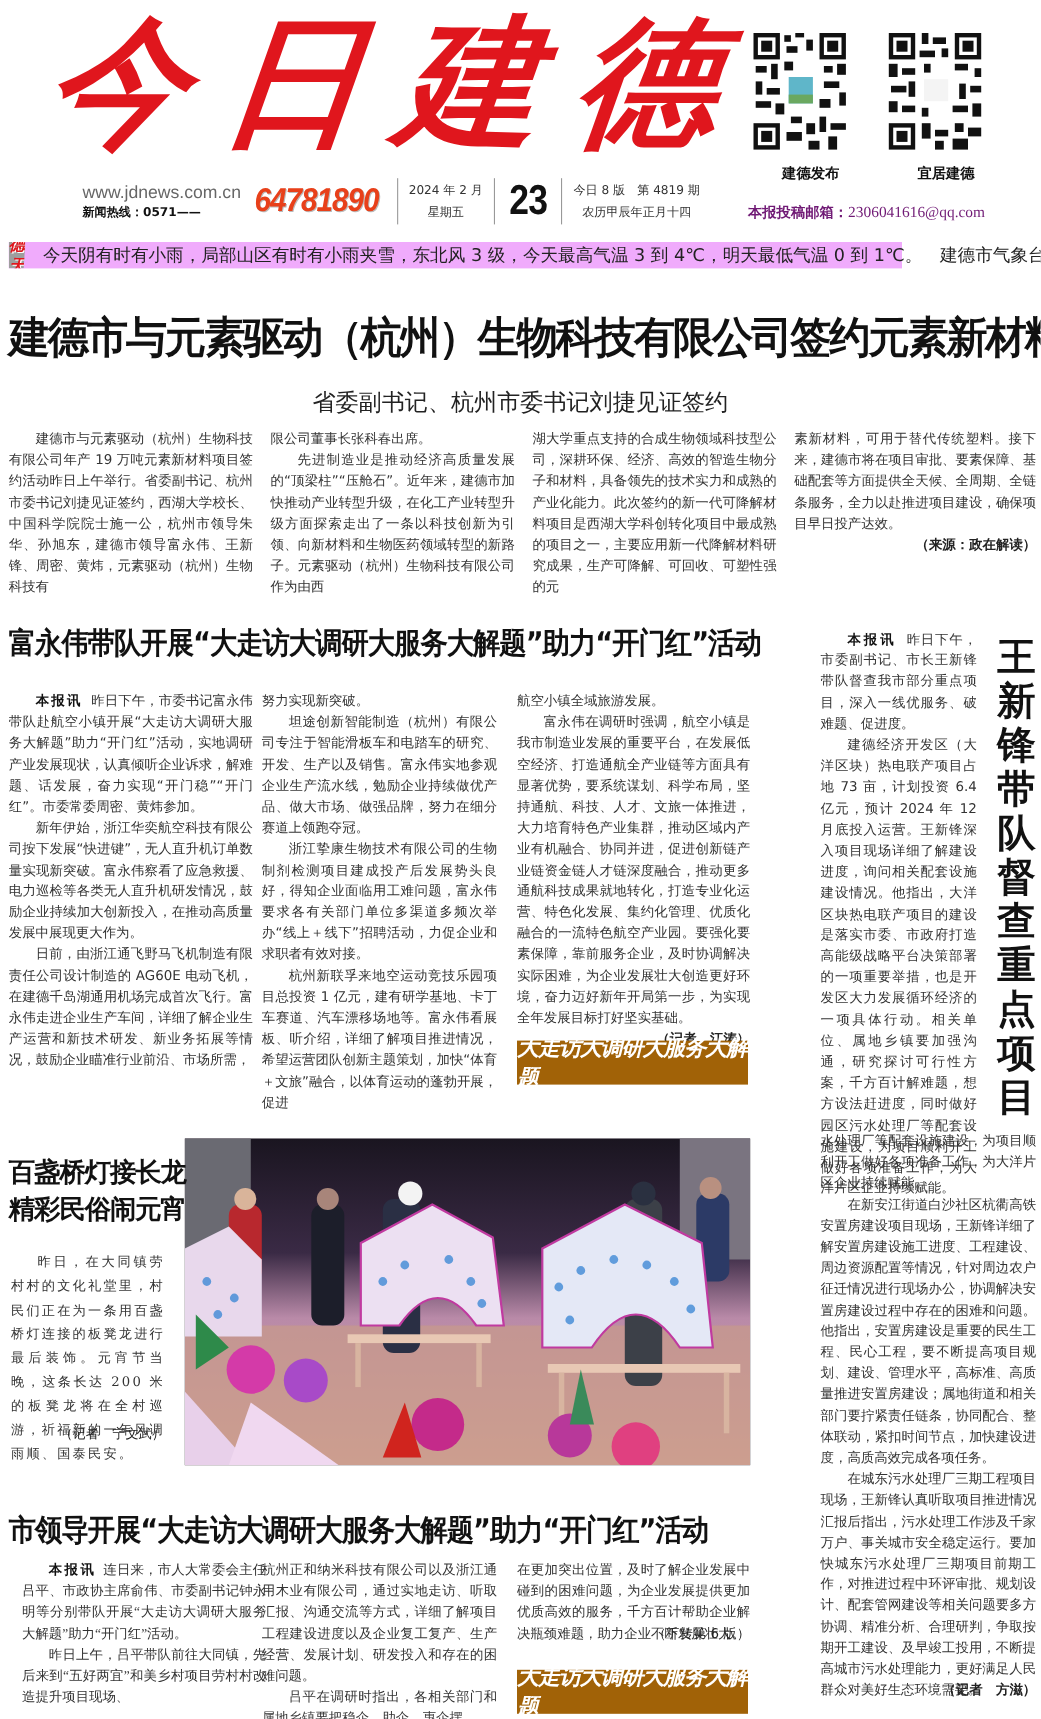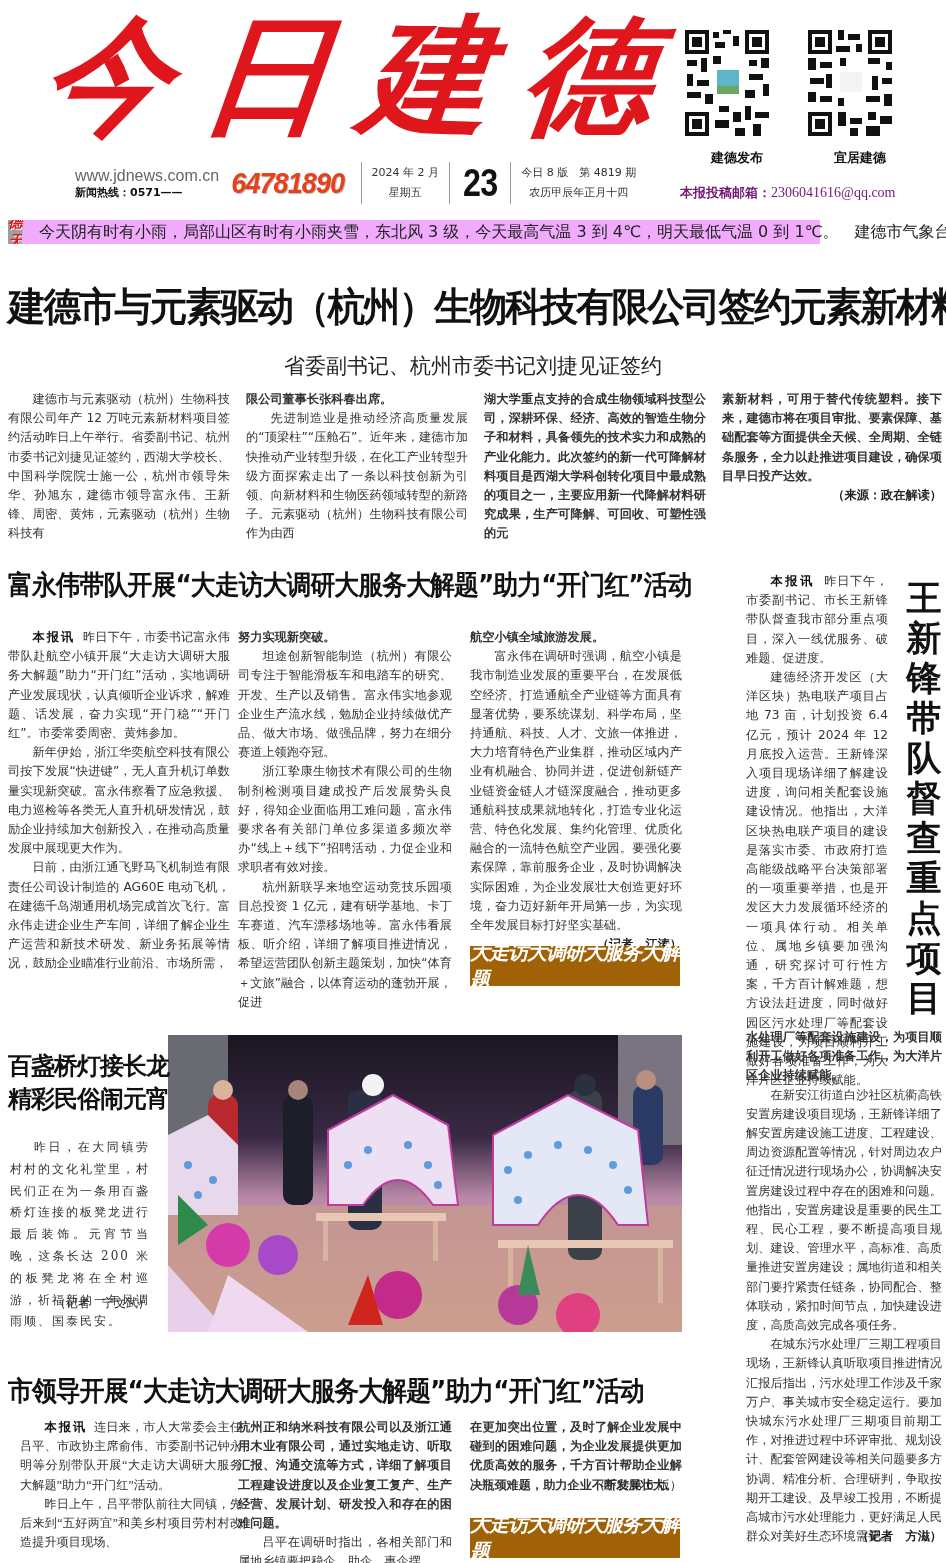--- a/index.html
+++ b/index.html
@@ -31,21 +31,21 @@
   .weather-tag { width: 112px; height: 24px; background: #9e9e9e; color: #e0161d; font-weight: bold; font-style: italic; font-size: 15px; display: flex; align-items: center; justify-content: center; clip-path: polygon(0 0, 100% 0, 90% 100%, 0 100%); text-shadow: 1px 1px 0 #fff; }
   .weather-slash { width: 6px; height: 24px; background: #fff; transform: skewX(-25deg); margin-left: 2px; margin-right: 14px; }
   .weather-text { font-size: 16px; color: #222; white-space: nowrap; text-align: right; }
 
   
   .h1 { left: 8px; top: 280px; width: 932px; font-size: 39px; font-weight: bold; color: #111; letter-spacing: -2px; white-space: nowrap; transform-origin: left; transform: scaleX(0.96); }
   .sub1 { left: 0; top: 352px; width: 946px; text-align: center; font-size: 21px; color: #222; }
 
   .col { font-size: 12.2px; line-height: 19.2px; color: #333; text-align: justify; }
   .col p { text-indent: 2em; }
-  .col p.noind { text-indent: 0; font-weight: bold; }
+  .col p.noind { text-indent: 0; }
   .lead { font-weight: bold; color: #111; letter-spacing: 2px; }
   .credit { text-align: right; font-weight: bold; color: #222; }
 
   .h2 { left: 8px; top: 567px; font-size: 27px; font-weight: bold; color: #111; letter-spacing: -1px; white-space: nowrap; transform-origin: left; transform: scaleX(0.92); }
   .red-banner { background: #a16207; color: #fff; font-weight: bold; font-size: 20px; display: flex; align-items: center; justify-content: center; letter-spacing: -1px; font-style: italic; }
 
   .vertical-title { left: 902px; top: 578px; width: 44px; font-size: 35px; font-weight: bold; color: #111; line-height: 40px; text-align: center; }
   .vertical-title span { display: block; }
 
   .h3 { left: 8px; top: 1050px; font-size: 24px; font-weight: bold; color: #111; line-height: 33px; white-space: nowrap; letter-spacing: -1px; }
@@ -183,21 +183,21 @@
 <div class="abs weather">
   <div class="weather-tag">建德天气</div>
   <div class="weather-slash"></div>
   <div class="weather-text">今天阴有时有小雨，局部山区有时有小雨夹雪，东北风 3 级，今天最高气温 3 到 4℃，明天最低气温 0 到 1℃。　建德市气象台 2 月 22 日 16 时发布</div>
 </div>
 
 <div class="abs h1">建德市与元素驱动（杭州）生物科技有限公司签约元素新材料项目</div>
 <div class="abs sub1">省委副书记、杭州市委书记刘捷见证签约</div>
 
 <div class="abs col" style="left:8px; top:390px; width:222px;">
-  <p>建德市与元素驱动（杭州）生物科技有限公司年产 12 万吨元素新材料项目签约活动昨日上午举行。省委副书记、杭州市委书记刘捷见证签约，西湖大学校长、中国科学院院士施一公，杭州市领导朱华、孙旭东，建德市领导富永伟、王新锋、周密、黄炜，元素驱动（杭州）生物科技有</p>
+  <p>建德市与元素驱动（杭州）生物科技有限公司年产 19 万吨元素新材料项目签约活动昨日上午举行。省委副书记、杭州市委书记刘捷见证签约，西湖大学校长、中国科学院院士施一公，杭州市领导朱华、孙旭东，建德市领导富永伟、王新锋、周密、黄炜，元素驱动（杭州）生物科技有</p>
 </div>
 <div class="abs col" style="left:246px; top:390px; width:222px;">
   <p class="noind">限公司董事长张科春出席。</p>
   <p>先进制造业是推动经济高质量发展的“顶梁柱”“压舱石”。近年来，建德市加快推动产业转型升级，在化工产业转型升级方面探索走出了一条以科技创新为引领、向新材料和生物医药领域转型的新路子。元素驱动（杭州）生物科技有限公司作为由西</p>
 </div>
 <div class="abs col" style="left:484px; top:390px; width:222px;">
   <p class="noind">湖大学重点支持的合成生物领域科技型公司，深耕环保、经济、高效的智造生物分子和材料，具备领先的技术实力和成熟的产业化能力。此次签约的新一代可降解材料项目是西湖大学科创转化项目中最成熟的项目之一，主要应用新一代降解材料研究成果，生产可降解、可回收、可塑性强的元</p>
 </div>
 <div class="abs col" style="left:722px; top:390px; width:220px;">
   <p class="noind">素新材料，可用于替代传统塑料。接下来，建德市将在项目审批、要素保障、基础配套等方面提供全天候、全周期、全链条服务，全力以赴推进项目建设，确保项目早日投产达效。</p>

